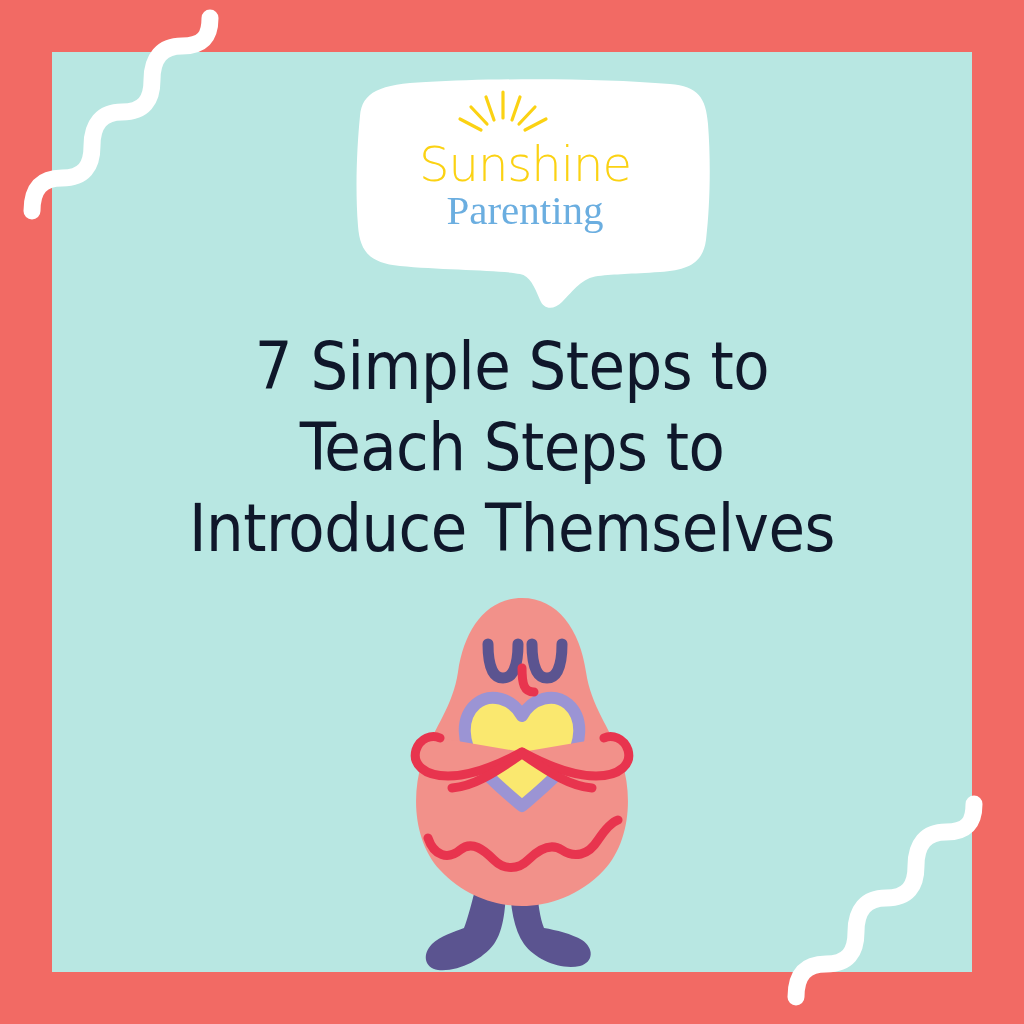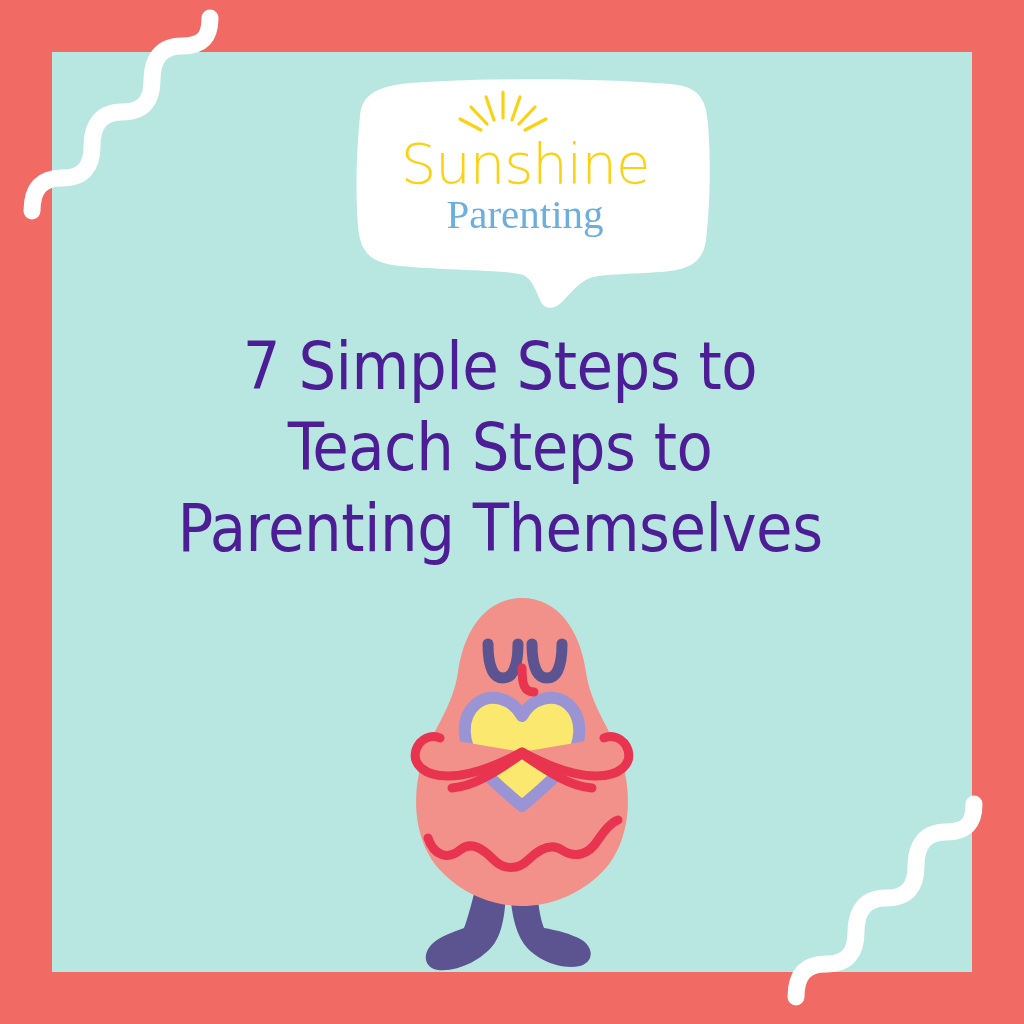--- a/index.html
+++ b/index.html
@@ -62,46 +62,46 @@
     position: absolute;
     left: 50%;
     top: 12px;
     transform: translateX(-77px);
     width: 110px;
     height: 48px;
   }
   .logo-sunshine {
     font-family: "DejaVu Sans", sans-serif;
     font-weight: 300;
-    font-size: 56px;
+    font-size: 48px;
     letter-spacing: -1px;
     color: #FBD213;
     line-height: 1;
     margin-top: 28px;
     position: relative;
     z-index: 2;
   }
   .logo-parenting {
     font-family: "Liberation Serif", "DejaVu Serif", serif;
     font-weight: 400;
     font-size: 41px;
     color: #6BAEE0;
     line-height: 1;
     margin-top: 2px;
     letter-spacing: 0px;
   }
 
   
   .headline {
     position: absolute;
-    left: 40px;
+    left: 52px;
     top: 326px;
     width: 920px;
     text-align: center;
-    color: #4c1d95;
+    color: #0f172a;
     font-family: "DejaVu Sans Condensed", "Liberation Sans Narrow", "Liberation Sans", sans-serif;
     font-weight: 400;
     font-size: 66px;
     line-height: 1.23;
     letter-spacing: -0.5px;
   }
   .headline .ln { display: block; white-space: nowrap; }
 
   
   .character {
@@ -166,21 +166,21 @@
         </g>
       </svg>
       <div class="logo-sunshine">Sunshine</div>
       <div class="logo-parenting">Parenting</div>
     </div>
   </div>
 
   <div class="headline">
     <span class="ln">7 Simple Steps to</span>
     <span class="ln">Teach Steps to</span>
-    <span class="ln">Parenting Themselves</span>
+    <span class="ln">Introduce Themselves</span>
   </div>
 
   <div class="character">
     <svg width="300" height="390" viewBox="0 0 300 390" xmlns="http://www.w3.org/2000/svg" aria-hidden="true">
 
       <g>
         <path d="M106 290 C100 314 96 330 92 340 C82 344 68 348 60 356
                  C50 366 52 380 66 382 C86 384 110 372 122 356
                  C132 342 134 318 134 294 Z" fill="#5B5490"></path>
         <path d="M164 292 C166 316 168 330 172 340 C184 342 200 346 210 352

